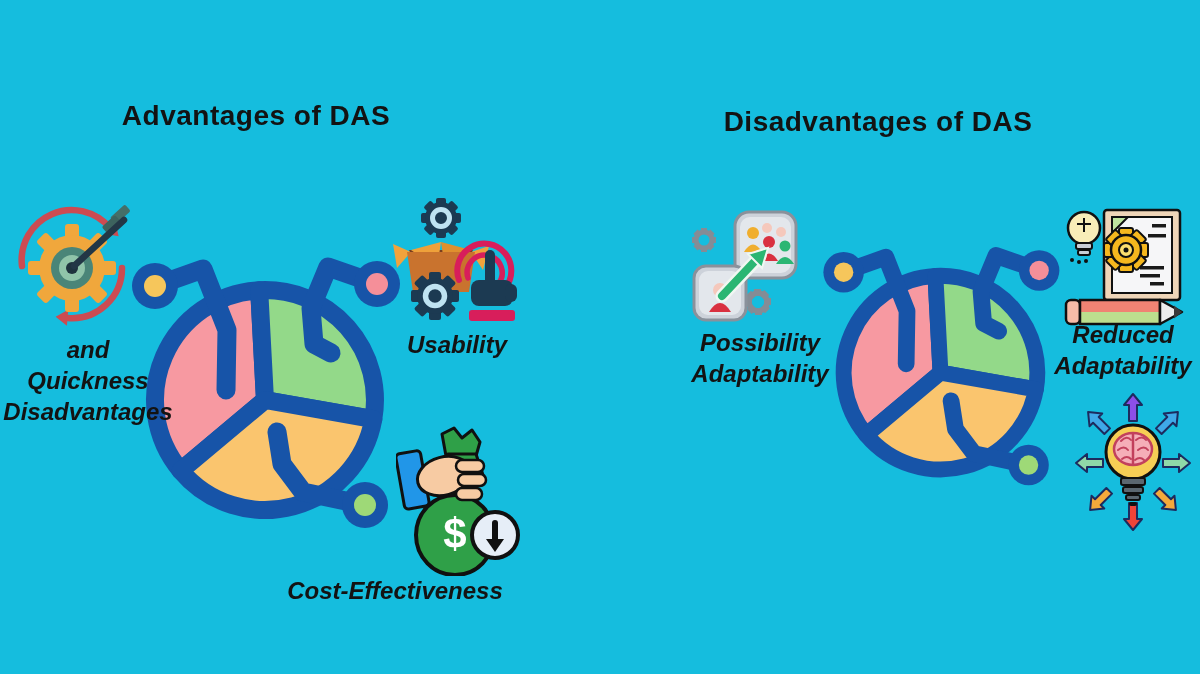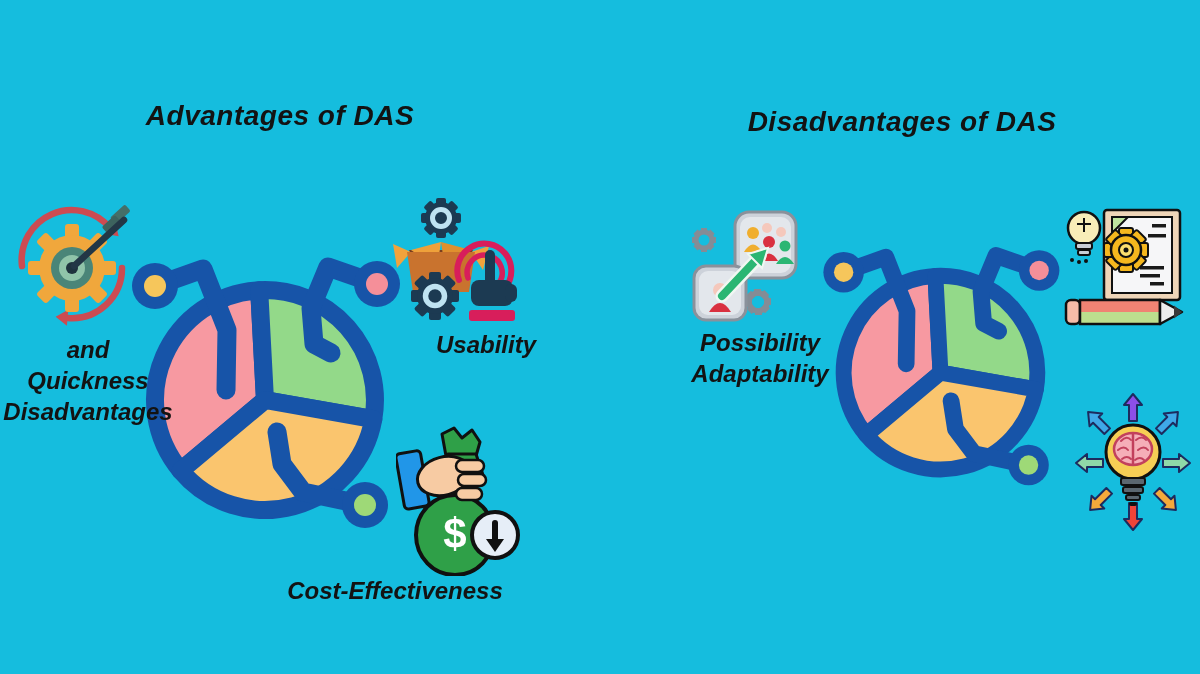--- a/index.html
+++ b/index.html
@@ -4,22 +4,22 @@
 <style>
   * { margin:0; padding:0; box-sizing:border-box; }
   html,body { background:#0d98b3; }
   .canvas {
     position:relative; width:1200px; height:674px;
     background:#15BDDE; overflow:hidden;
     font-family:"Liberation Sans", sans-serif;
   }
   .title {
     position:absolute; transform:translateX(-50%);
-    font-weight:bold; font-style:italic; font-size:28px;
-    color:#131313; white-space:nowrap; letter-spacing:.5px;margin-left:24px;
+    font-weight:bold; font-size:28px;
+    color:#131313; white-space:nowrap; letter-spacing:.5px;
   }
   .label {
     position:absolute; transform:translateX(-50%);
     font-weight:bold; font-style:italic; font-size:24px; line-height:31px;
     color:#131313; text-align:center; white-space:nowrap;
   }
   svg.abs { position:absolute; display:block; }
 </style>
 </head>
 <body>
@@ -284,28 +284,32 @@
       <rect x="59" y="110" width="8" height="4" rx="2" fill="#101010" stroke="none"></rect>
     </g>
   </svg>
 
   <div class="label" style="left:88px; top:334px">
     <div>and</div>
     <div>Quickness</div>
     <div>Disadvantages</div>
   </div>
 
-  <div class="label" style="left:486px; top:329px">
+  <div class="label" style="left:457px; top:329px">
     <div>Usability</div>
   </div>
 
   <div class="label" style="left:395px; top:575px">
     <div>Cost-Effectiveness</div>
   </div>
 
   <div class="label" style="left:760px; top:327px">
     <div>Possibility</div>
     <div>Adaptability</div>
   </div>
 
+  <div class="label" style="left:1123px; top:319px">
+    <div>Reduced</div>
+    <div>Adaptability</div>
+  </div>
 
 
 </div>
 
 </body></html>

